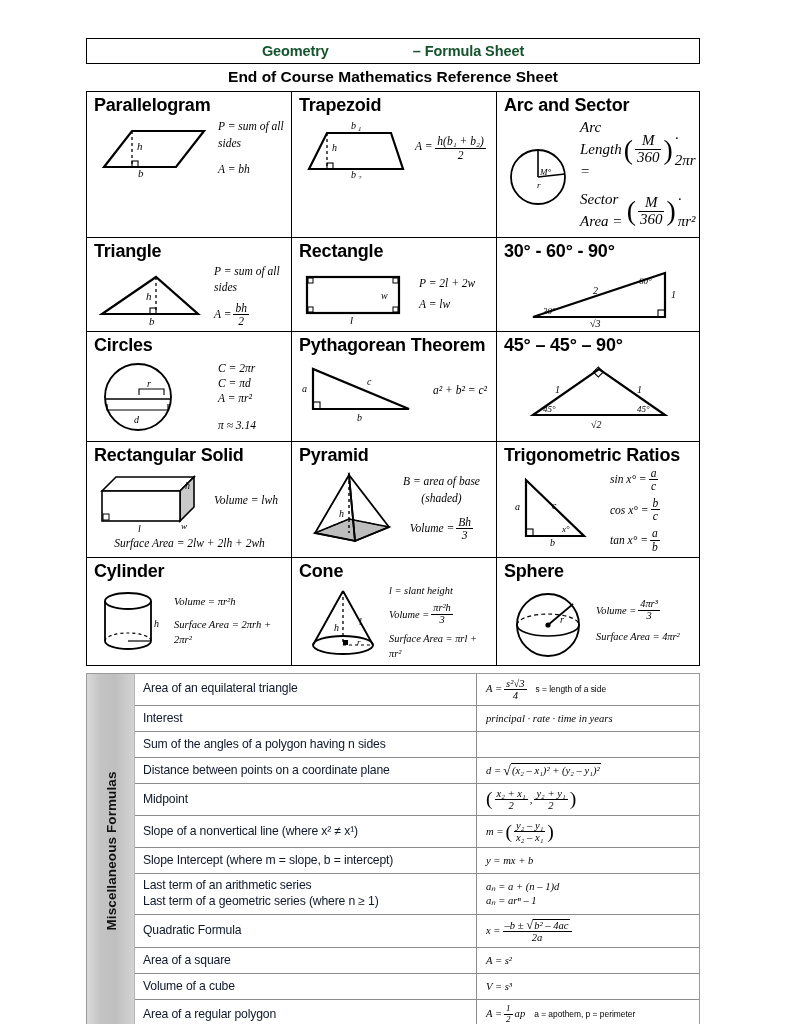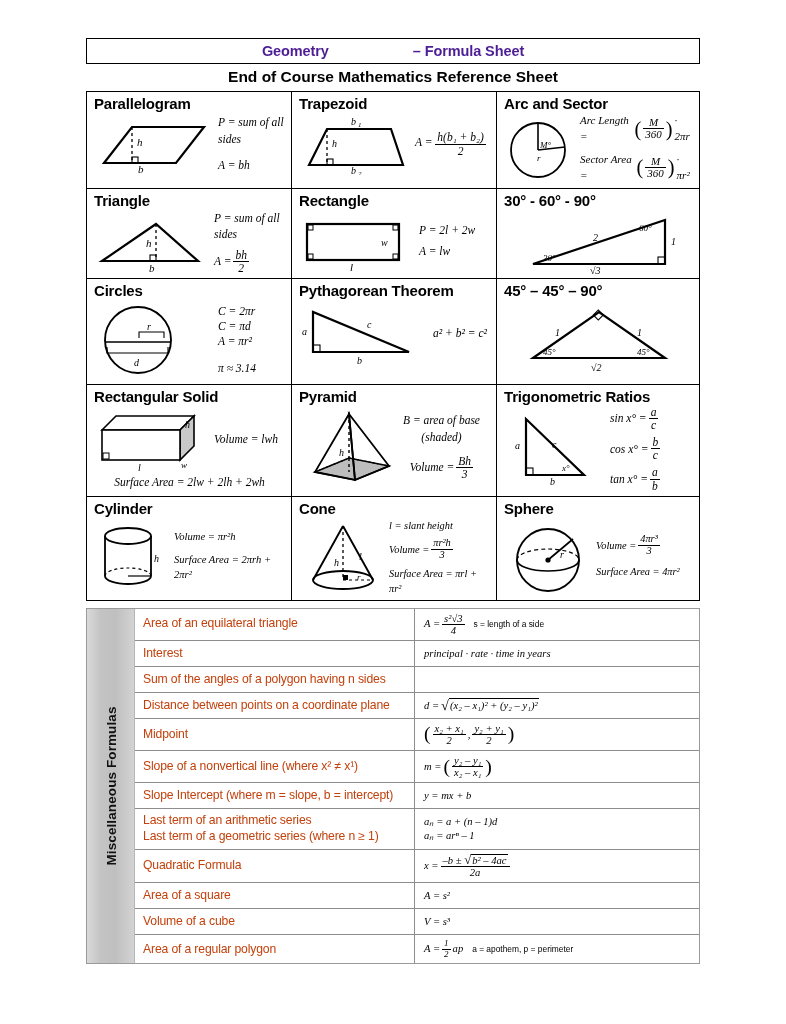--- a/index.html
+++ b/index.html
@@ -27,21 +27,21 @@
     border: 1px solid #000;
     height: 26px;
     display: flex;
     align-items: center;
     justify-content: center;
     gap: 84px;
   }
   .title-bar span {
     font-weight: bold;
     font-size: 14.5px;
-    color: #4c1d95;
+    color: #14532d;
     letter-spacing: -0.1px;
   }
   .subtitle {
     text-align: center;
     font-weight: bold;
     font-size: 15.5px;
     padding: 4px 0 5px 0;
     color: #000;
   }
 
@@ -60,21 +60,21 @@
     position: relative;
     padding: 3px 6px 4px 7px;
   }
   .cell:last-child { border-right: none; }
   .c1 { width: 205px; }
   .c2 { width: 205px; }
   .c3 { width: 202px; }
 
   .cell h3 {
     margin: 0 0 1px 0;
-    font-size: 15px;
+    font-size: 18px;
     font-weight: bold;
     color: #000;
     letter-spacing: -0.2px;
     white-space: nowrap;
   }
   .cell-body {
     display: flex;
     align-items: center;
   }
   .fig { flex: none; }
@@ -118,25 +118,25 @@
     letter-spacing: 0.1px;
   }
   .misc-rows { flex: 1; }
   .mrow {
     display: flex;
     border-bottom: 1px solid #8d8d8d;
     min-height: 26px;
   }
   .mrow:last-child { border-bottom: none; }
   .mlabel {
-    width: 280px;
+    width: 342px;
     border-right: 1px solid #8d8d8d;
     padding: 4px 5px 4px 8px;
     font-size: 12.2px;
-    color: #c2410c;
+    color: #0f172a;
     display: flex;
     flex-direction: column;
     justify-content: center;
     line-height: 1.28;
     letter-spacing: -0.15px;
   }
   .mval {
     flex: 1;
     padding: 4px 5px 4px 9px;
     font-family: "Liberation Serif", serif;
@@ -226,21 +226,21 @@
       <div class="cell c3">
         <h3>Arc and Sector</h3>
         <div class="cell-body">
           <svg class="fig" width="74" height="64">
             <circle cx="34" cy="34" r="27" fill="none" stroke="#000" stroke-width="1.8"></circle>
             <line x1="34" y1="34" x2="34" y2="7" stroke="#000" stroke-width="1.6"></line>
             <line x1="34" y1="34" x2="61" y2="31" stroke="#000" stroke-width="1.6"></line>
             <text x="36" y="32" font-family="Liberation Serif, serif" font-style="italic" font-size="9">M°</text>
             <text x="33" y="45" font-family="Liberation Serif, serif" font-style="italic" font-size="9">r</text>
           </svg>
-          <div class="fml" style="margin-left:2px;font-size:11px;">
+          <div class="fml" style="margin-left:2px;font-size:15px;">
             <div class="mathline">
               <span>Arc Length =</span>
               <span class="paren-big">(</span>
               <span class="frac">
                 <span class="top">M</span>
                 <span class="bot">360</span>
               </span>
               <span class="paren-big">)</span>
               <span>· 2πr</span>
             </div>

